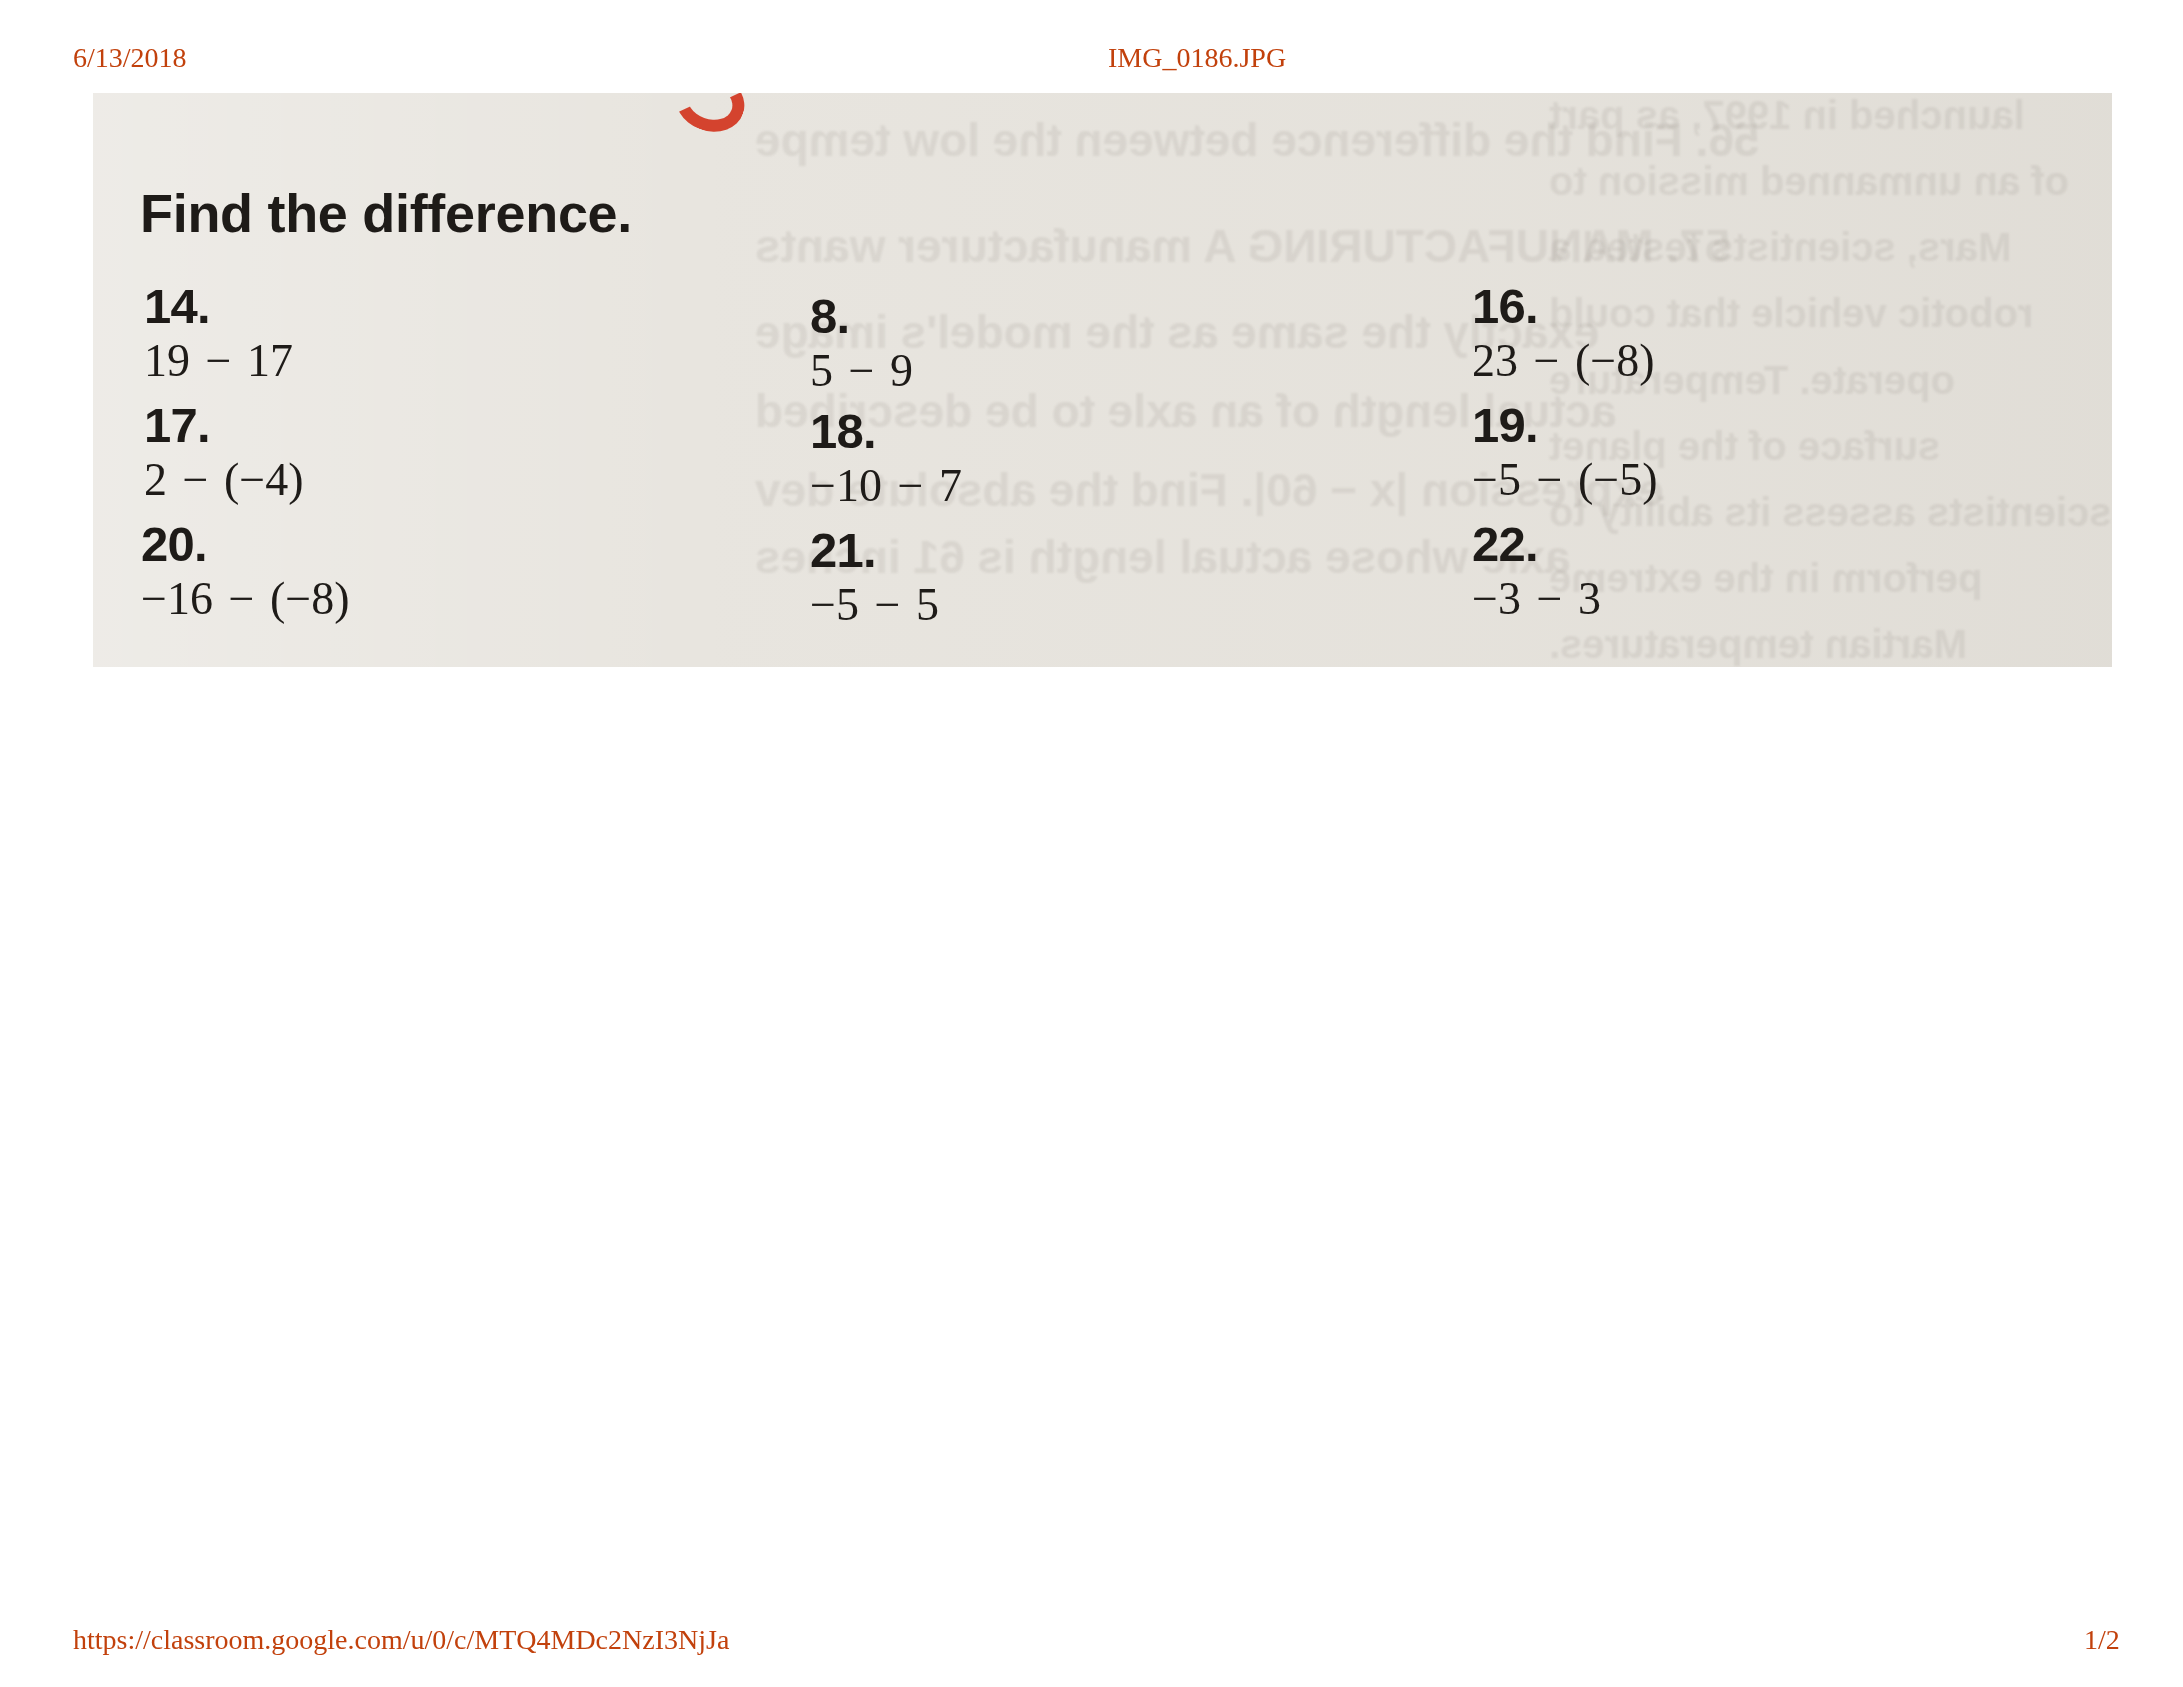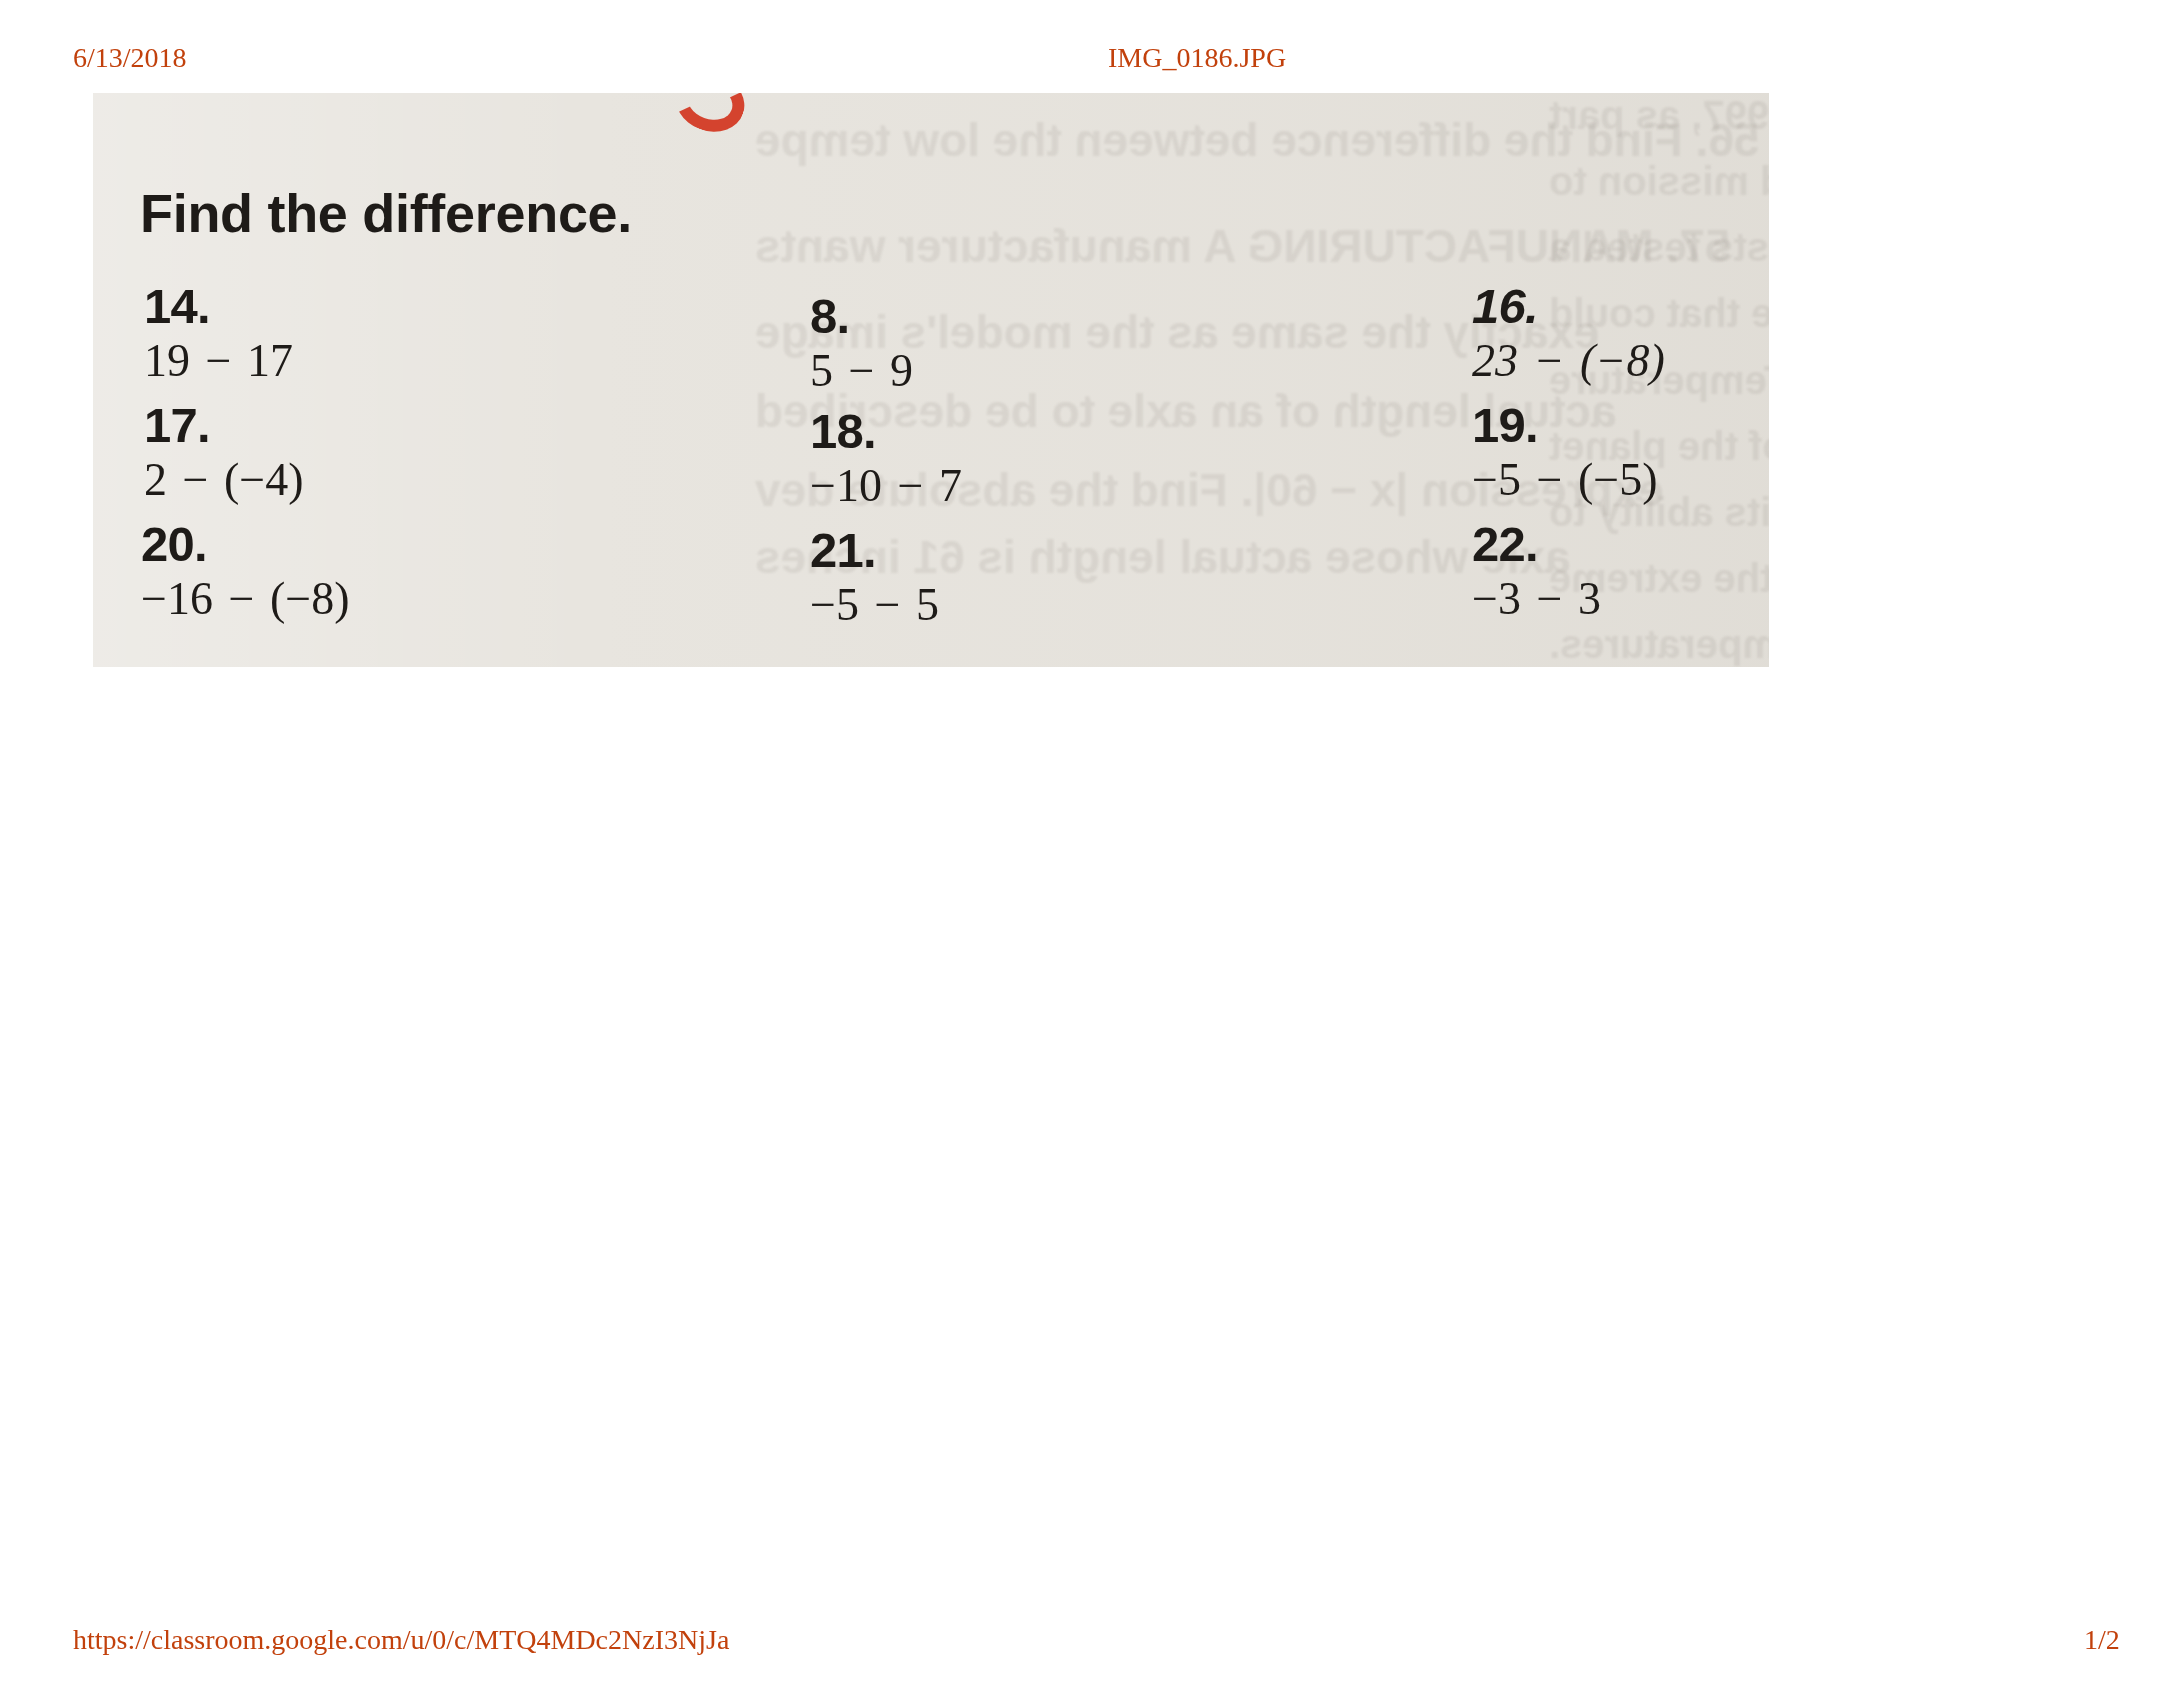--- a/index.html
+++ b/index.html
@@ -20,21 +20,21 @@
       white-space: nowrap;
     }
     .hdr-date { left: 73px; top: 44px; }
     .hdr-title { left: 1108px; top: 44px; }
     .ftr-url { left: 73px; top: 1626px; }
     .ftr-page { left: 2084px; top: 1626px; }
 
     .photo {
       position: absolute;
       left: 93px; top: 93px;
-      width: 1676px; height: 574px;
+      width: 2019px; height: 574px;
       background:
         linear-gradient(90deg, rgba(255,255,255,0.25) 0%, rgba(255,255,255,0) 30%, rgba(200,195,185,0.10) 70%, rgba(190,185,175,0.18) 100%),
         #e8e5df;
       overflow: hidden;
     }
     .red-mark {
       position: absolute;
       left: 582px; top: -20px;
       width: 46px; height: 34px;
       border: 12px solid #d4432e;
@@ -95,21 +95,21 @@
     }
     .problem .expr {
       font-family: "Liberation Serif", serif;
       font-size: 46px;
       font-weight: normal;
       word-spacing: 4px;
     }
     
     .p14 { left: 51px;  top: 185px; }
     .p15 { left: 717px; top: 195px; }
-    .p16 { left: 1379px; top: 185px; font-style: italic; }
+    .p16 { left: 1379px; top: 185px; }
     .p17 { left: 51px;  top: 304px; }
     .p18 { left: 717px; top: 310px; }
     .p19 { left: 1379px; top: 304px; }
     .p20 { left: 48px;  top: 423px; }
     .p21 { left: 717px; top: 429px; }
     .p22 { left: 1379px; top: 423px; }
   </style>
 </head>
 <body>
 

